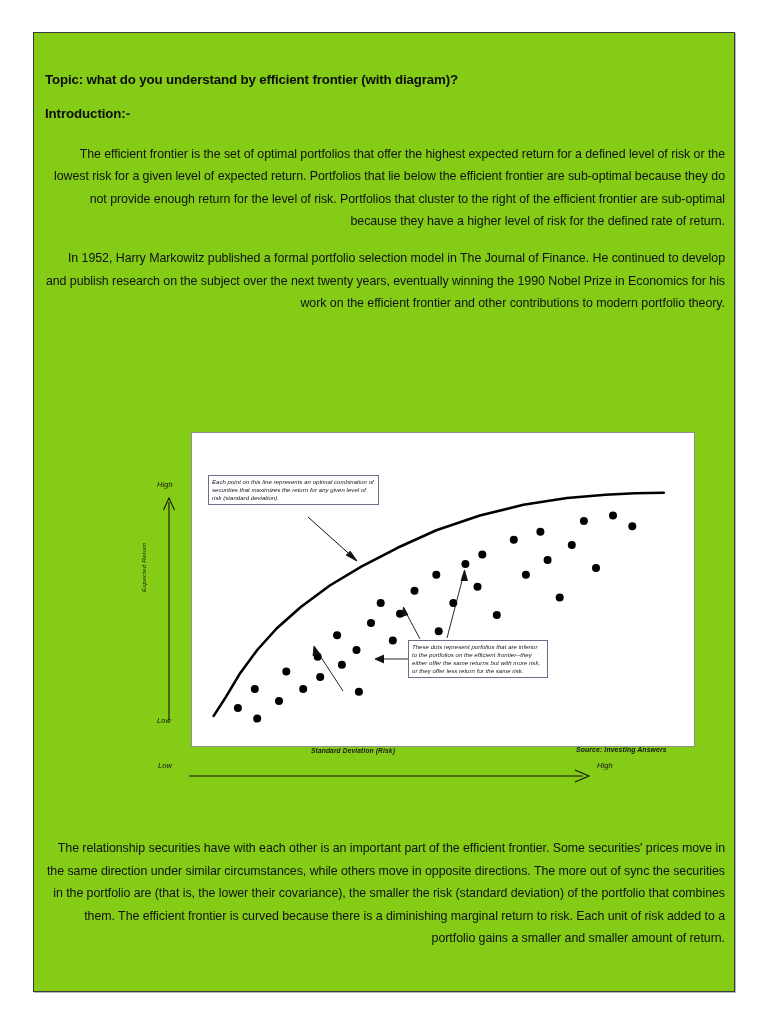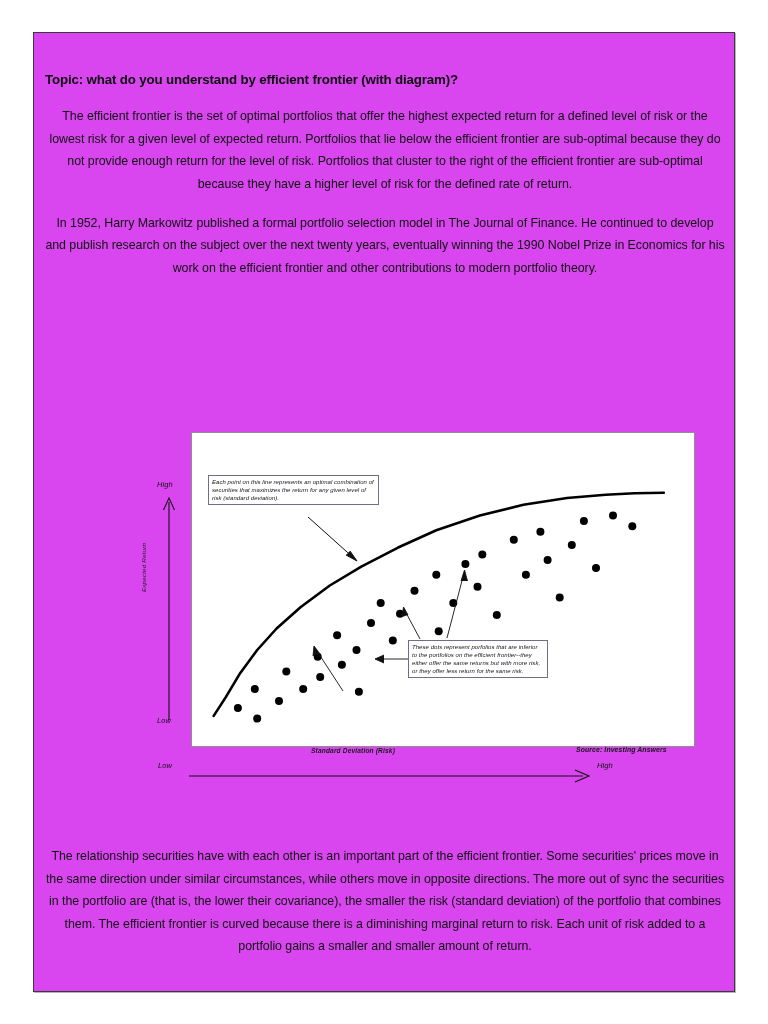--- a/index.html
+++ b/index.html
@@ -15,21 +15,21 @@
     color: #111111;
     overflow: hidden;
     position: relative;
   }
   #page {
     position: absolute;
     left: 33px;
     top: 32px;
     width: 702px;
     height: 960px;
-    background: #d946ef;
+    background: #84cc16;
     border: 1.5px solid #3a3a3a;
     box-sizing: border-box;
     box-shadow: 1px 1px 0 #b5b5b5;
     overflow: hidden;
   }
   #content {
     position: absolute;
     left: 11px;
     top: 38px;
     width: 680px;
@@ -47,22 +47,22 @@
     font-weight: bold;
     letter-spacing: -0.1px;
     line-height: 1.3;
     margin: 0 0 20px 0;
     color: #0d0d0d;
   }
   .para {
     font-size: 12.4px;
     line-height: 22.6px;
     letter-spacing: -0.05px;
-    margin: 16px 0 14px 0;
-    text-align: center;
+    margin: 8px 0 14px 0;
+    text-align: right;
     color: #111111;
   }
   .para.last { margin-bottom: 0; }
 
   
   #figure {
     position: absolute;
     left: 97px;
     top: 393px;
     width: 570px;
@@ -202,20 +202,21 @@
 </style>
 </head>
 <body>
 
 <div id="page">
 
   <div id="content">
 
     <h1 class="heading">Topic: what do you understand by efficient frontier (with diagram)?</h1>
 
+    <h2 class="subheading">Introduction:-</h2>
 
     <p class="para">The efficient frontier is the set of optimal portfolios that offer the highest expected return for a defined level of risk or the lowest risk for a given level of expected return. Portfolios that lie below the efficient frontier are sub-optimal because they do not provide enough return for the level of risk. Portfolios that cluster to the right of the efficient frontier are sub-optimal because they have a higher level of risk for the defined rate of return.</p>
     <p class="para">In 1952, Harry Markowitz published a formal portfolio selection model in The Journal of Finance. He continued to develop and publish research on the subject over the next twenty years, eventually winning the 1990 Nobel Prize in Economics for his work on the efficient frontier and other contributions to modern portfolio theory.</p>
 
   </div>
 
   <div id="figure">
 
     <div id="y-axis">
       <div id="y-axis-label">Expected Return</div>

